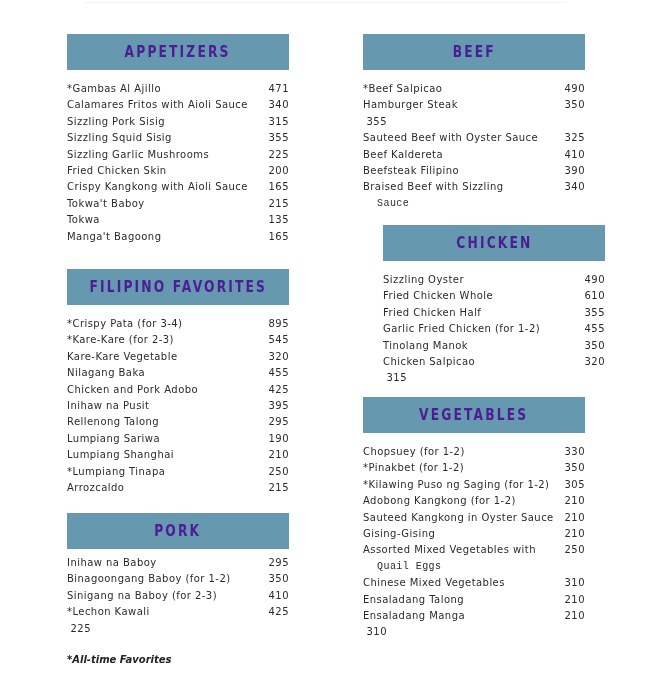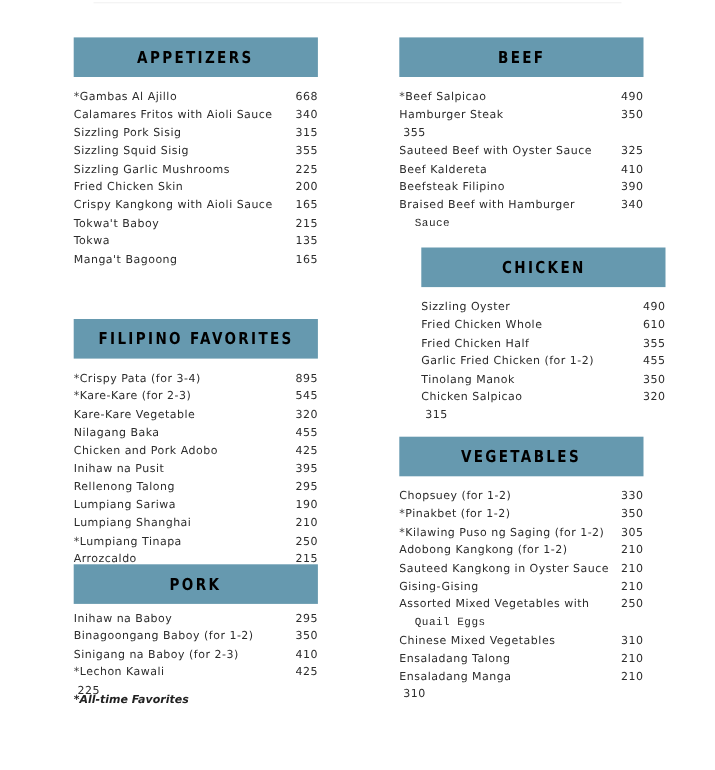--- a/index.html
+++ b/index.html
@@ -2,54 +2,54 @@
 <html><head>
   <meta charset="utf-8">
   <style>
     html, body { margin: 0; padding: 0; }
     body {
       width: 650px; height: 700px; background: #ffffff; position: relative; overflow: hidden;
       font-family: "DejaVu Sans", sans-serif; color: #2a2a2a;
     }
     .section { position: absolute; width: 222px; }
     .header {
-      height: 36px; background: #6699af; color: #000000;
+      height: 36px; background: #6699af; color: #4c1d95;
       display: flex; align-items: center; justify-content: center;
       font-family: "DejaVu Sans", sans-serif; font-weight: bold; font-size: 15px;
       letter-spacing: 2.6px; transform-origin: center;
     }
     .header span { display: inline-block; transform: scaleX(0.82); }
     .items { margin-top: 11px; }
     .row {
       display: flex; justify-content: space-between; align-items: flex-start;
       font-size: 10px; line-height: 16.4px; letter-spacing: 0.45px; color: #2b2b2b;
     }
     .row .name { white-space: nowrap; }
     .row .price { text-align: right; min-width: 24px; }
     .row .name .cont { display: block; padding-left: 14px; font-family: Liberation Mono, monospace; }
     .footnote {
-      position: absolute; left: 67px; top: 631px;
+      position: absolute; left: 67px; top: 654px;
       font-size: 10px; font-weight: bold; font-style: italic; color: #222;
       font-family: "DejaVu Sans", sans-serif;
     }
     .topline { position: absolute; left: 85px; top: 2px; width: 480px; height: 1px; background: #f2f2f2; }
   </style>
 </head>
 <body>
 
 <div class="topline"></div>
 
 <div class="section" style="left:67px; top:34px;">
   <div class="header">
       <span>APPETIZERS</span>
     </div>
   <div class="items">
       <div class="row">
         <span class="name"><span>*Gambas Al Ajillo</span></span>
-        <span class="price">668</span>
+        <span class="price">471</span>
       </div>
       <div class="row">
         <span class="name"><span>Calamares Fritos with Aioli Sauce</span></span>
         <span class="price">340</span>
       </div>
       <div class="row">
         <span class="name"><span>Sizzling Pork Sisig</span></span>
         <span class="price">315</span>
       </div>
       <div class="row">
@@ -76,21 +76,21 @@
         <span class="name"><span>Tokwa</span></span>
         <span class="price">135</span>
       </div>
       <div class="row">
         <span class="name"><span>Manga't Bagoong</span></span>
         <span class="price">165</span>
       </div>
     </div>
 </div>
 
-<div class="section" style="left:67px; top:269px;margin-top:21px;">
+<div class="section" style="left:67px; top:269px;">
   <div class="header">
       <span>FILIPINO FAVORITES</span>
     </div>
   <div class="items">
       <div class="row">
         <span class="name"><span>*Crispy Pata (for 3-4)</span></span>
         <span class="price">895</span>
       </div>
       <div class="row">
         <span class="name"><span>*Kare-Kare (for 2-3)</span></span>
@@ -184,21 +184,21 @@
       </div>
       <div class="row">
         <span class="name"><span>Beef Kaldereta</span></span>
         <span class="price">410</span>
       </div>
       <div class="row">
         <span class="name"><span>Beefsteak Filipino</span></span>
         <span class="price">390</span>
       </div>
       <div class="row">
-        <span class="name"><span>Braised Beef with Hamburger</span><span class="cont">Sauce</span></span>
+        <span class="name"><span>Braised Beef with Sizzling</span><span class="cont">Sauce</span></span>
         <span class="price">340</span>
       </div>
     </div>
 </div>
 
 <div class="section" style="left:383px; top:225px;">
   <div class="header">
       <span>CHICKEN</span>
     </div>
   <div class="items">

